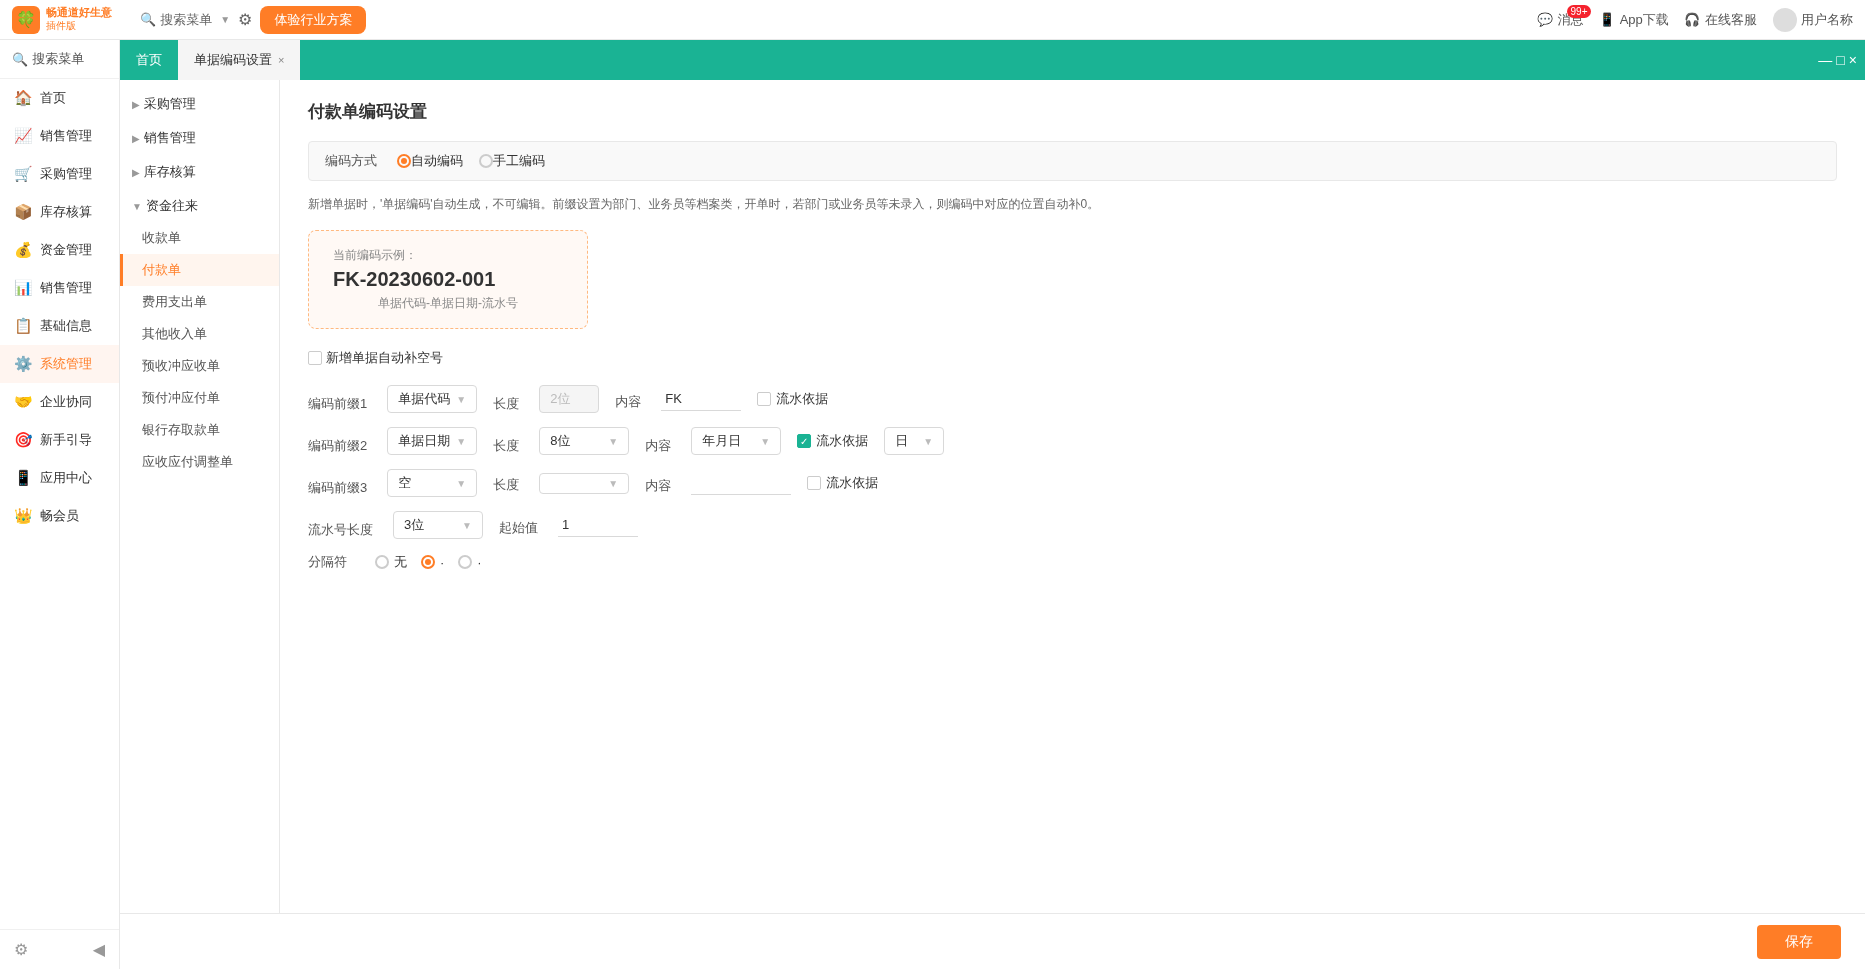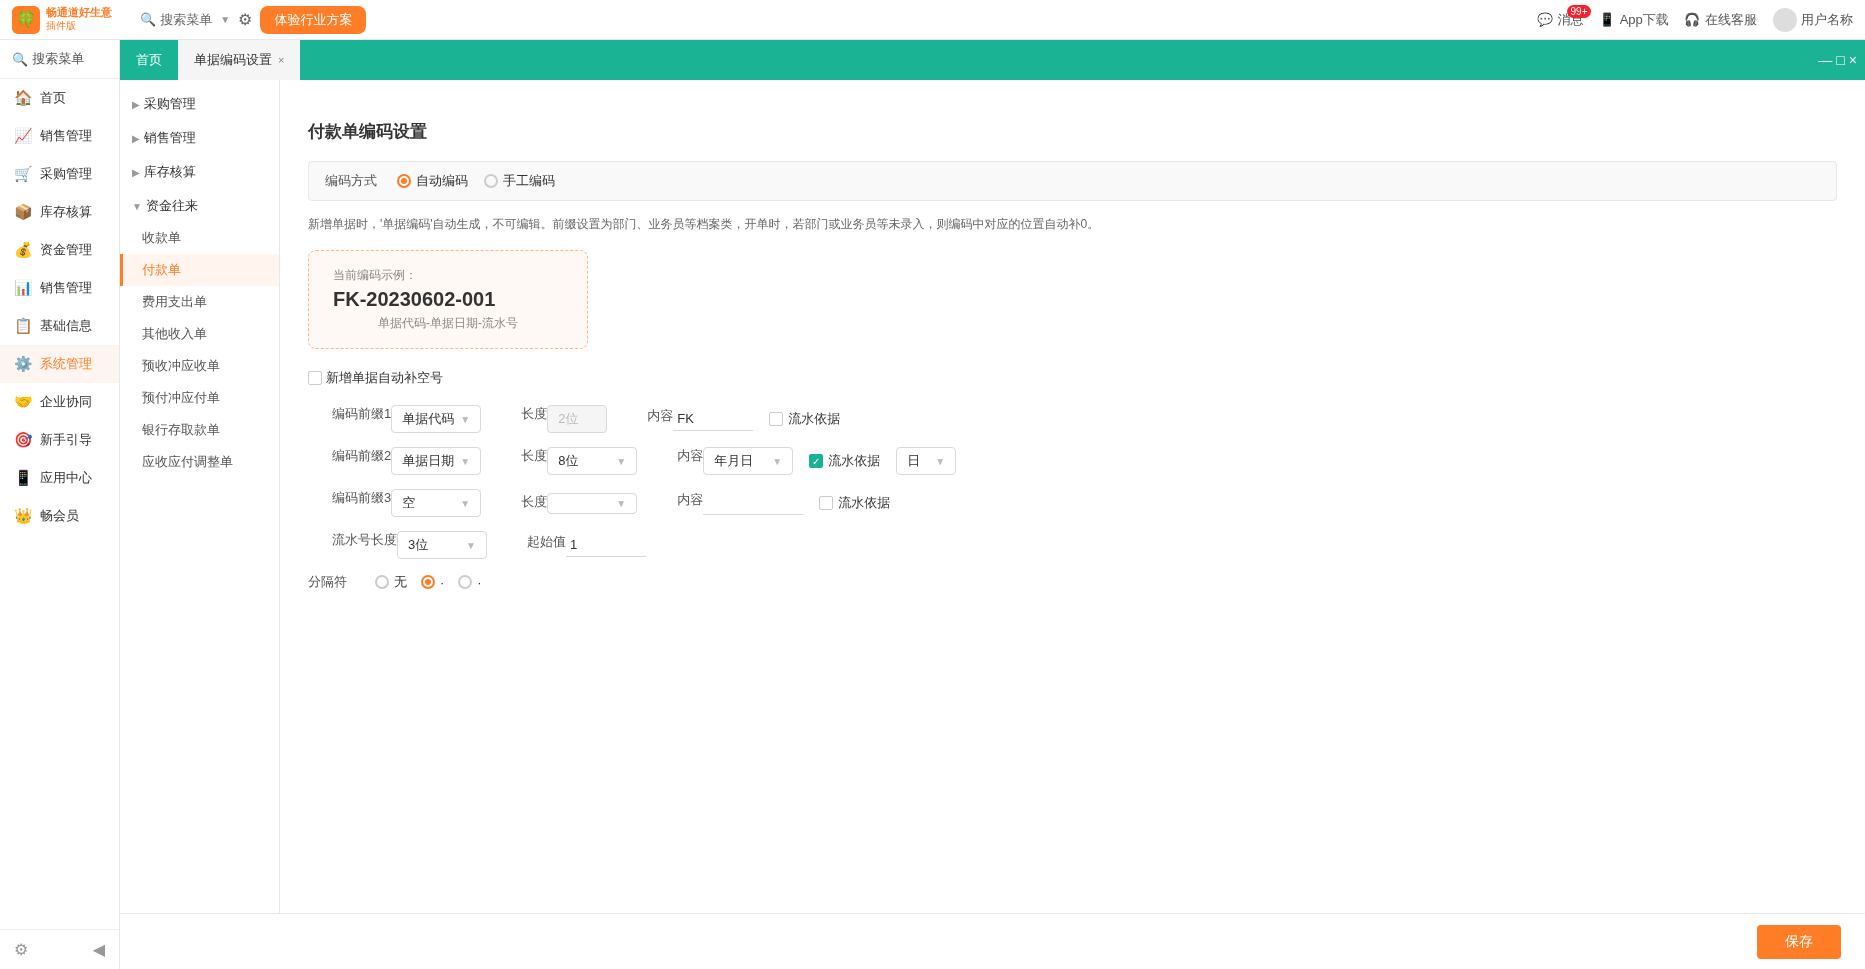--- a/index.html
+++ b/index.html
@@ -175,39 +175,39 @@
       cursor: pointer;
       font-size: 13px;
     }
     .left-nav-sub-item.active { background: #fff5ee; color: #ff7d26; border-left: 3px solid #ff7d26; padding-left: 19px; }
 
     
     .main-form {
       flex: 1;
       background: #fff;
       overflow-y: auto;
-      padding: 40px 28px;
+      padding: 20px 28px;
       position: relative;
     }
     .form-title { font-size: 17px; font-weight: bold; color: #333; margin-bottom: 18px; }
 
     
     .encode-method-row {
       display: flex;
       align-items: center;
       gap: 20px;
       padding: 10px 16px;
       background: #f9f9f9;
       border: 1px solid #e8e8e8;
       border-radius: 4px;
       margin-bottom: 14px;
     }
     .encode-method-label { color: #555; font-size: 13px; }
     .radio-group { display: flex; align-items: center; gap: 16px; }
-    .radio-item { display: flex; align-items: center; gap: 5px; cursor: pointer; color: #333; font-size: 13px; }
+    .radio-item { display: flex; align-items: center; cursor: pointer; color: #333; font-size: 13px; }
     .radio-circle {
       width: 14px; height: 14px; border-radius: 50%;
       border: 2px solid #ccc;
       display: flex; align-items: center; justify-content: center;
     }
     .radio-circle.checked { border-color: #ff7d26; }
     .radio-dot { width: 6px; height: 6px; border-radius: 50%; background: #ff7d26; }
 
     
     .info-text { color: #666; font-size: 12px; margin-bottom: 16px; line-height: 1.6; }
@@ -235,23 +235,22 @@
     
     .form-row {
       display: flex;
       align-items: center;
       gap: 16px;
       margin-bottom: 14px;
       flex-wrap: wrap;
     }
     .form-field {
       display: flex;
-      align-items: flex-start;
-      gap: 0;
-      margin-left: 24px;
+      align-items: flex-end;
+      gap: 20px;
     }
     .field-label { color: #555; font-size: 13px; white-space: nowrap; }
     .select-box {
       display: flex;
       align-items: center;
       border: 1px solid #d9d9d9;
       border-radius: 4px;
       padding: 4px 10px;
       background: #fff;
       cursor: pointer;

